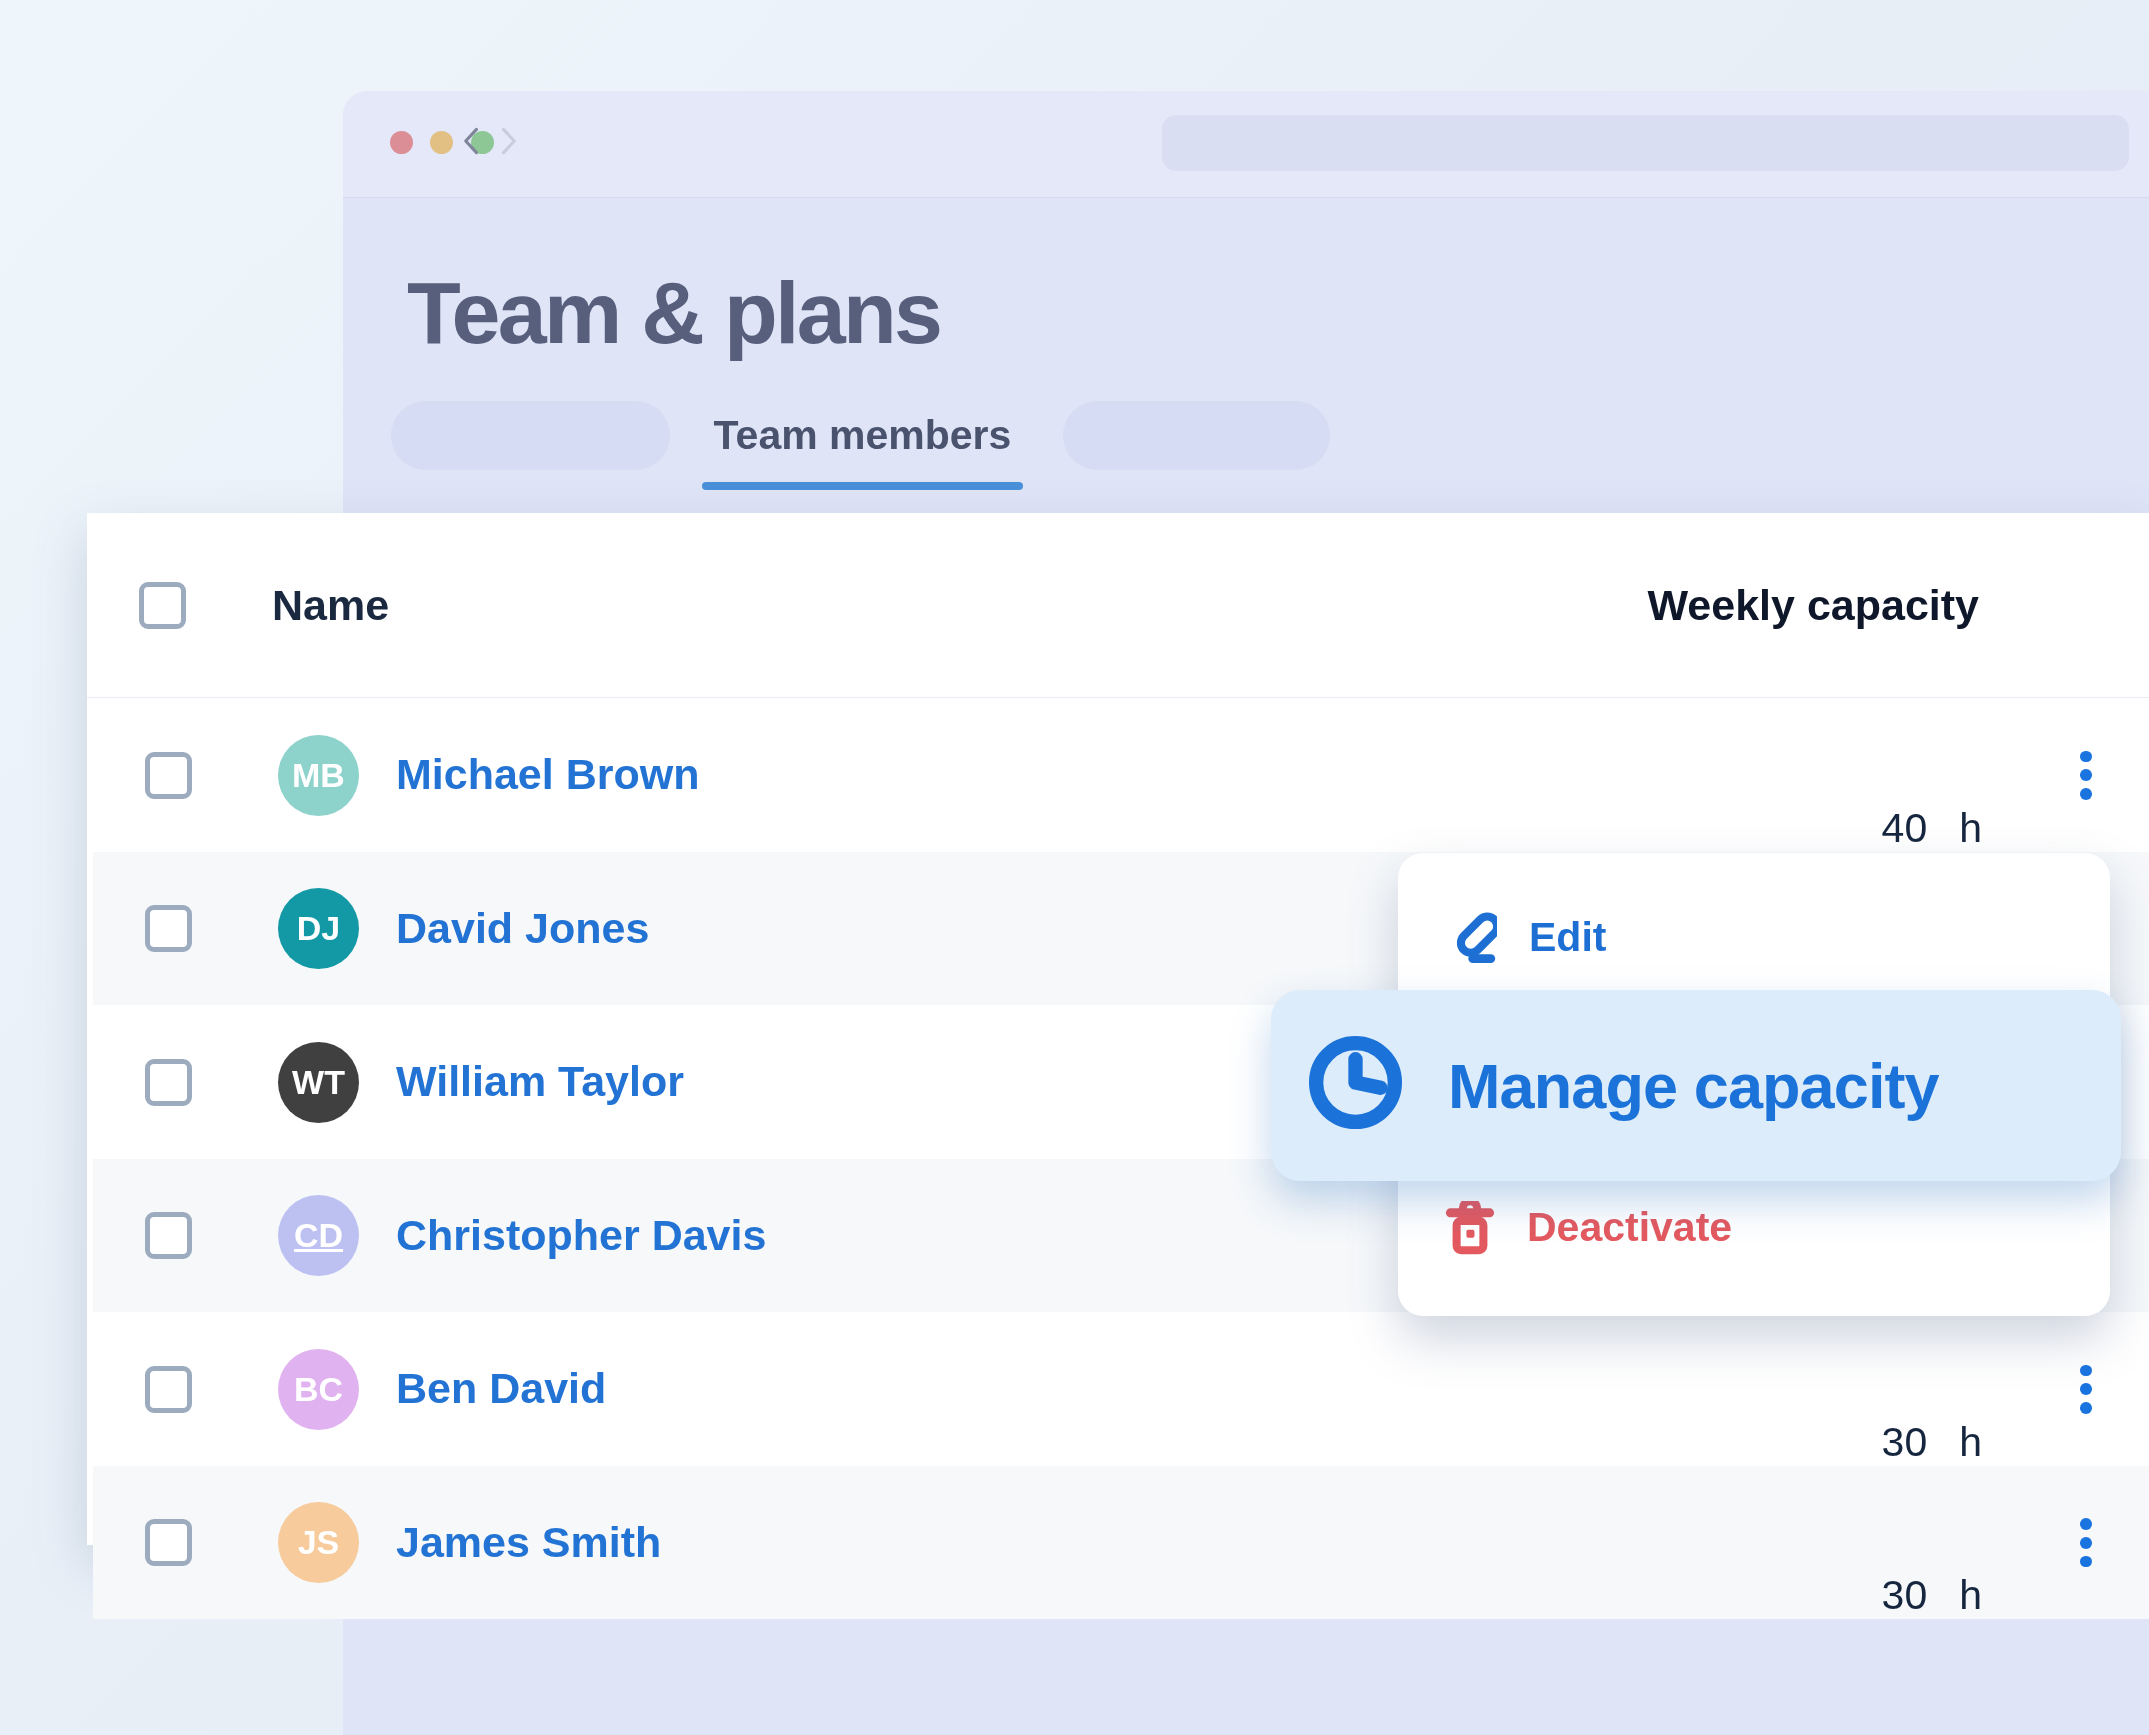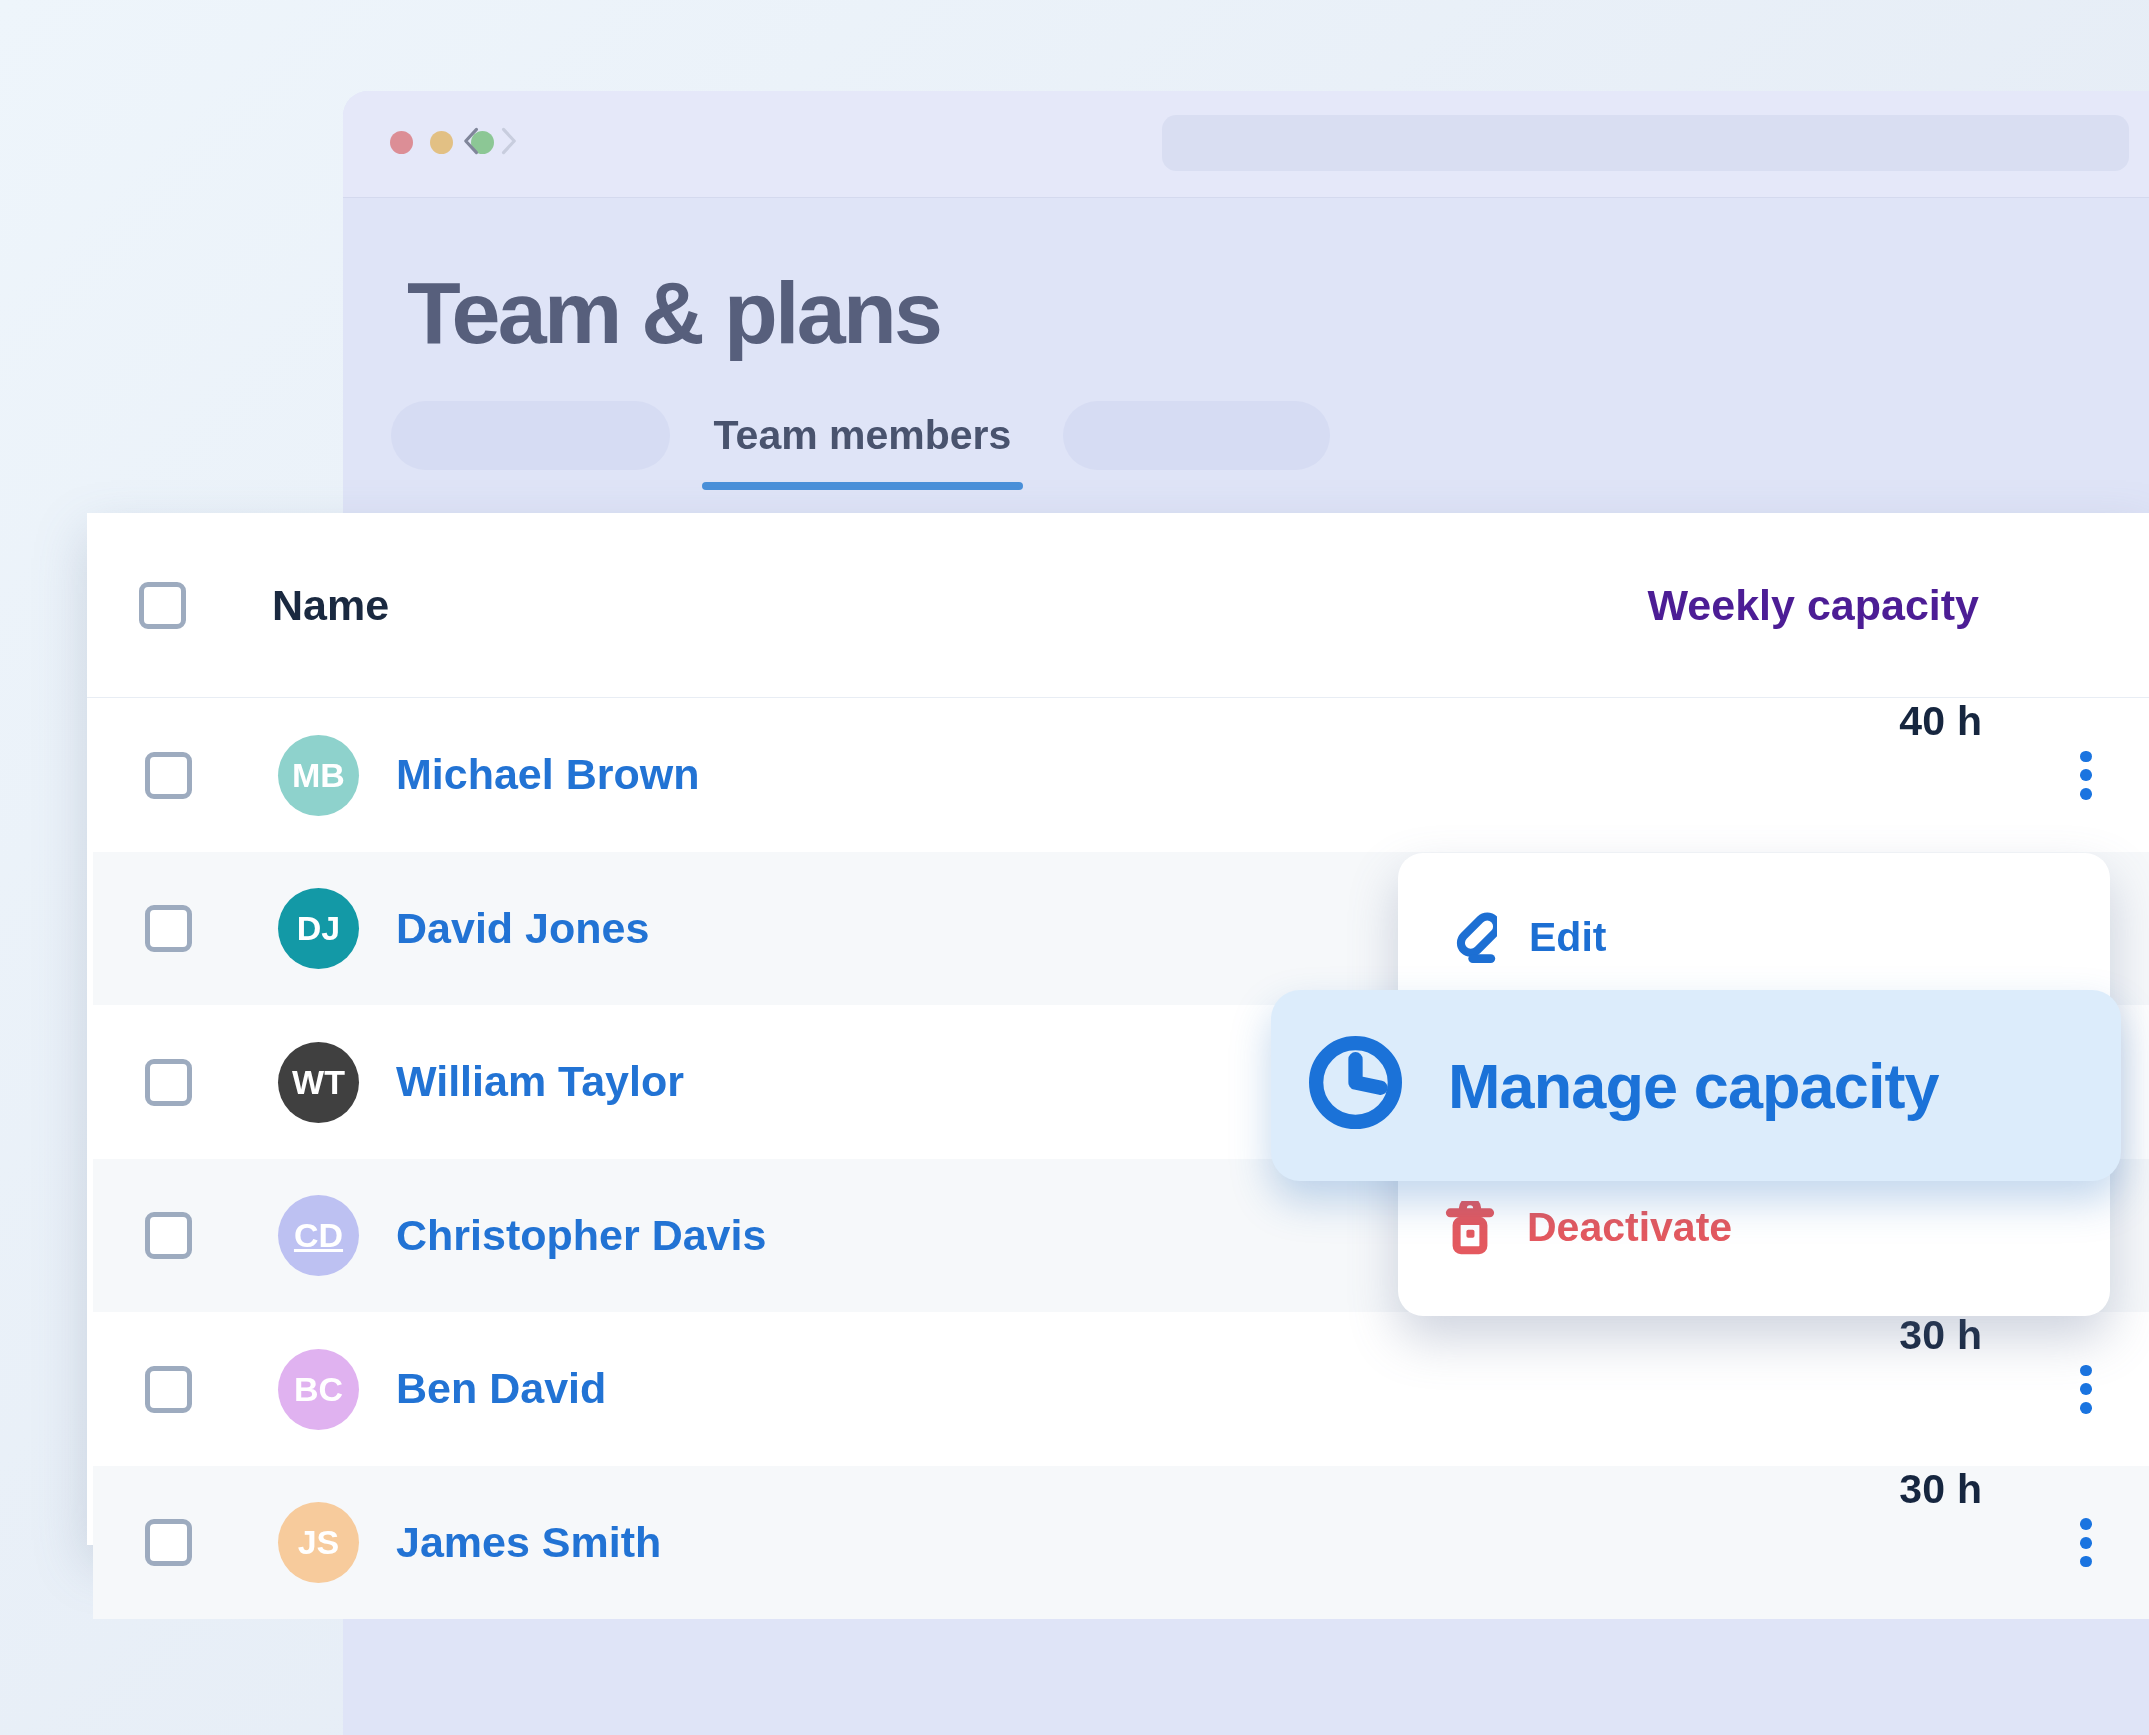--- a/index.html
+++ b/index.html
@@ -37,33 +37,33 @@
   
   .table-card { position:absolute; left:87px; top:513px; width:2063px; height:1032px;
     background:#ffffff; box-shadow:0 19.7px 49px rgba(96,114,148,.25); z-index:2; }
   .thead { position:relative; height:185px; border-bottom:1.8px solid #e8edf4; }
   .checkbox { position:absolute; left:52px; width:47px; height:47px; background:#fff;
     border:5.4px solid #9dabbf; border-radius:9px; }
   .thead .checkbox { top:69px; }
   .th-name { position:absolute; left:185px; top:0; height:184px; display:flex; align-items:center;
     font-size:43px; font-weight:700; color:#1a2940; }
   .th-capacity { position:absolute; right:171px; top:0; height:184px; display:flex; align-items:center;
-    font-size:43px; font-weight:700; color:#4c1d95; }
+    font-size:43px; font-weight:700; color:#0f172a; }
   .rows { position:relative; height:921px; display:flex; flex-direction:column; }
   .row { position:relative; flex:1 1 0; background:#ffffff;margin-left:6px; }
   .row:nth-child(even) { background:#f6f8fa; }
   .row .checkbox { top:calc(50% - 23px); }
   .avatar { position:absolute; left:185px; top:calc(50% - 40px); width:81px; height:81px;
     border-radius:50%; display:flex; align-items:center; justify-content:center;
     color:#ffffff; font-size:34px; font-weight:700; }
   .member-name { position:absolute; left:303px; top:0; height:100%; display:flex; align-items:center;
     font-size:43px; font-weight:700; color:#2273d4; }
   .capacity { position:absolute; right:168px; top:0; height:100%;
-    display:flex; align-items:flex-start; gap:12px;
-    font-size:41px; font-weight:700; color:#16263f; }
+    display:flex; align-items:flex-end; gap:32px;
+    font-size:41px; font-weight:400; color:#16263f; }
   .kebab { position:absolute; left:1987px; top:calc(50% - 24px); width:12.5px; height:49px;
     display:flex; flex-direction:column; justify-content:space-between; cursor:pointer; }
   .kebab i { width:11.6px; height:11.6px; border-radius:50%; background:#1a74e0; }
 
   
   .menu { position:absolute; left:1398px; top:853px; width:712px; height:463px;
     background:#ffffff; border-radius:25px; box-shadow:0 23px 49px rgba(96,114,148,.30); z-index:3; }
   .menu-item-label { font-size:41px; font-weight:700; }
   .mi-edit { position:absolute; left:47px; top:55px; height:59px; display:flex; align-items:center; gap:32px; }
   .mi-deact{ position:absolute; left:47px; top:345px; height:59px; display:flex; align-items:center; gap:32px; }

